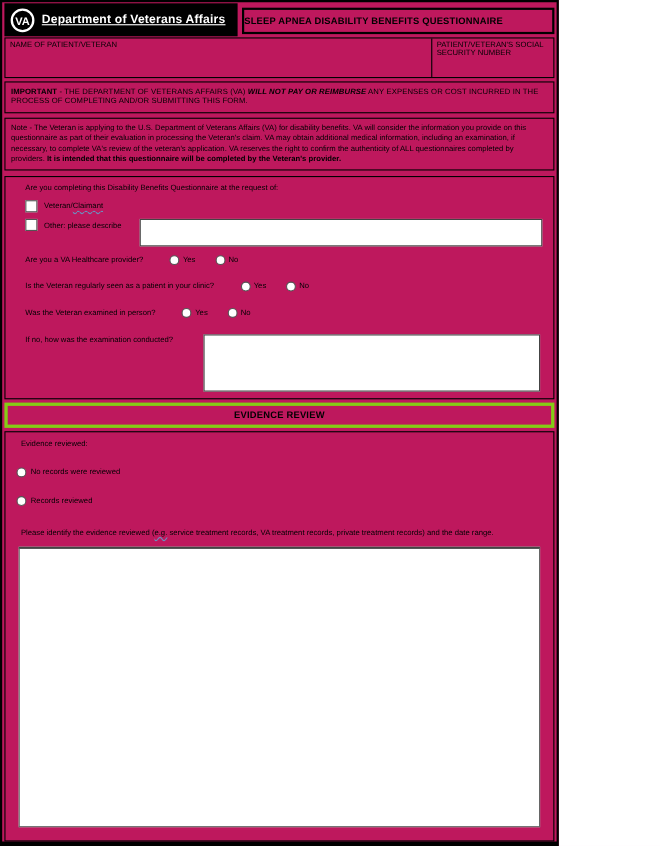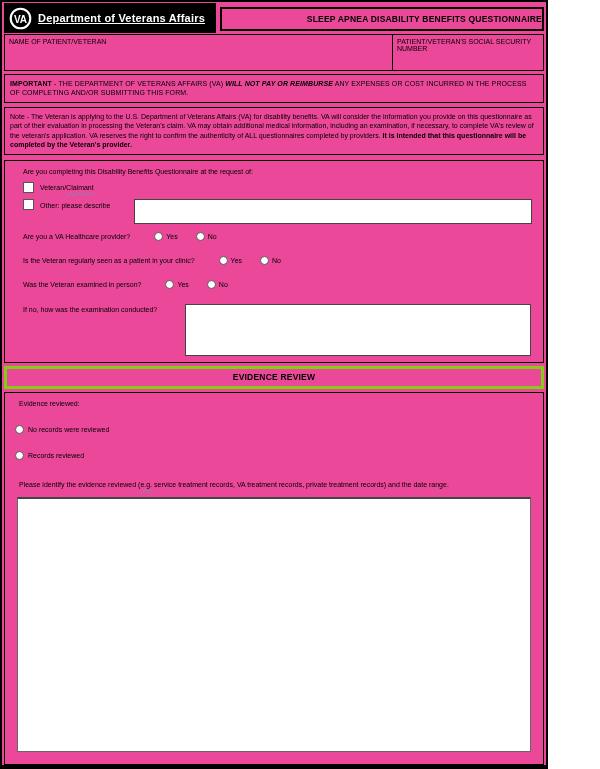--- a/index.html
+++ b/index.html
@@ -2,38 +2,38 @@
 <html><head>
 <meta charset="utf-8">
 <style>
   * { margin:0; padding:0; box-sizing:border-box; }
   html,body { background:#fff; }
   body {
     width:600px; height:769px; overflow:hidden;
     font-family:"Liberation Sans", sans-serif; color:#000;
   }
   .page {
-    width:548px; height:769px;
+    width:508px; height:769px;
     border:2px solid #000; border-bottom:4px solid #000;
-    background:#ec4899;
+    background:#be185d;
     padding:1px 2px 0 2px;
     display:flex; flex-direction:column;
   }
 
   
   .header { display:flex; height:30px; margin-bottom:1px; }
   .brand {
     background:#000; width:212px; flex:0 0 212px;
     display:flex; align-items:center; gap:6px; padding-left:5px;
   }
   .brand-name { color:#fff; font-weight:bold; font-size:11px; letter-spacing:0.2px;text-decoration:underline; }
   .title-box {
     flex:1; margin:4px 0 2px 4px;
     border:2px solid #000;
-    display:flex; align-items:center; justify-content:flex-end;
+    display:flex; align-items:center; justify-content:flex-start;
   }
   .form-title { font-weight:bold; font-size:8.5px; letter-spacing:0.2px; }
 
   
   .id-row { display:flex; border:1px solid #000; height:37px; margin-bottom:3px; }
   .id-cell { padding:3px 4px; font-size:7px; }
   .id-cell.name { flex:0 0 387px; }
   .id-cell.ssn  { flex:1; border-left:1px solid #000; }
 
   

